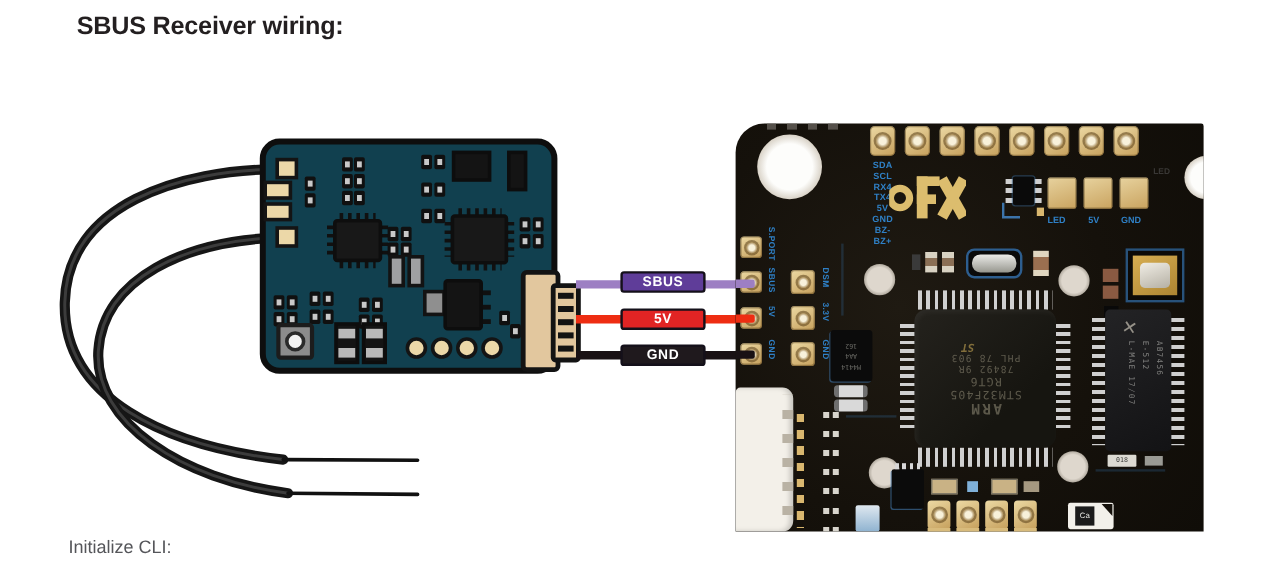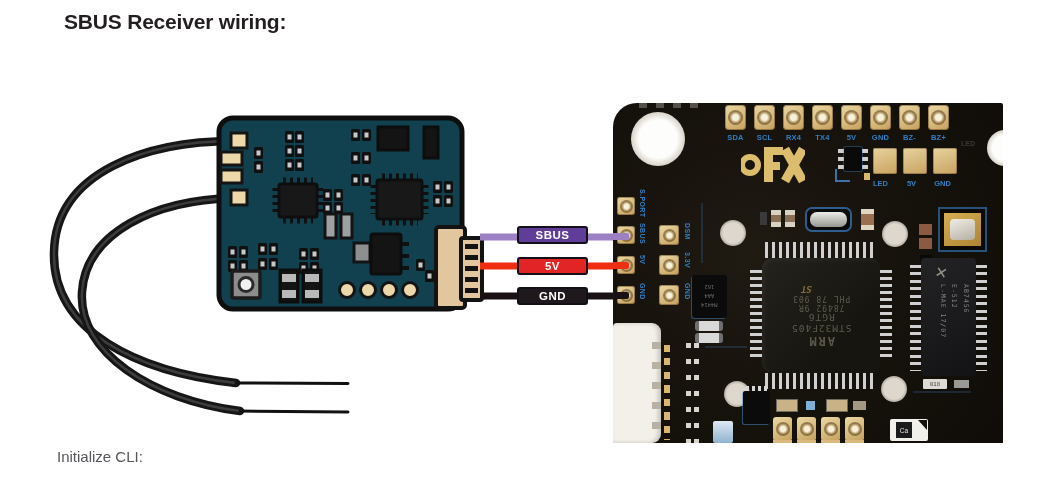--- a/index.html
+++ b/index.html
@@ -33,21 +33,21 @@
         background:repeating-linear-gradient(90deg,#55504a 0 8px,transparent 8px 17px);}
 
   .tpad-row{position:absolute;left:112px;top:2px;display:flex;gap:8px;}
   .tpad{width:21px;height:25px;border-radius:4px;position:relative;
         background:linear-gradient(150deg,#ecd9a4,#c6a05c);
         box-shadow:inset 0 0 0 1px rgba(60,40,10,.4);}
   .tpad::after{content:"";position:absolute;left:50%;top:50%;width:11px;height:11px;
         margin:-5.5px 0 0 -5.5px;border-radius:50%;
         background:radial-gradient(circle,#f8f1da 0 38%,#9a7b46 75%);
         box-shadow:0 0 0 2px rgba(88,62,24,.55);}
-  .tlabel-row{position:absolute;left:108px;top:30px;display:flex;}
+  .tlabel-row{position:absolute;left:108px;top:30px;display:flex;flex-direction:column;}
   .tlabel-row span{width:29px;text-align:center;font-size:7.5px;font-weight:bold;
         color:#2f80c6;letter-spacing:.2px;}
   .llabel-row{position:absolute;left:252px;top:76px;display:flex;}
   .llabel-row span{width:31px;text-align:center;font-size:7.5px;font-weight:bold;color:#2f80c6;}
 
   .gpad2{position:absolute;width:24px;height:26px;border-radius:2px;
         background:linear-gradient(160deg,#e7d29e,#c9a35f);
         box-shadow:inset 0 0 0 1px rgba(60,40,10,.35);}
 
   .lpad{position:absolute;width:18px;height:18px;border-radius:3px;

